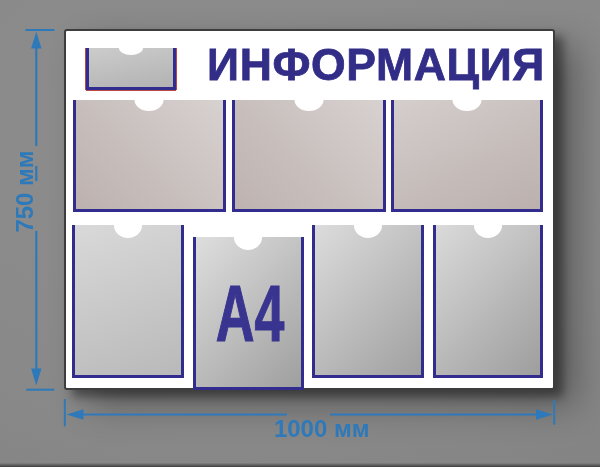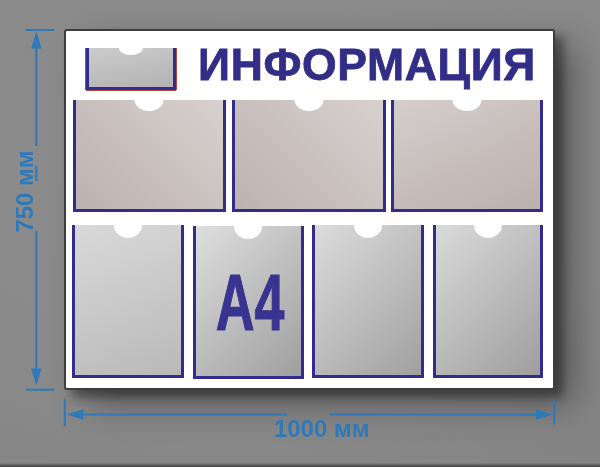--- a/index.html
+++ b/index.html
@@ -17,21 +17,21 @@
 
 <div class="abs" style="left:0;top:463px;width:600px;height:4px;background:linear-gradient(#828282,#3f3f3f);"></div>
 
 <div class="abs" style="left:64px;top:29px;width:491px;height:361px;background:#ffffff;border:2px solid #3d3d3d;border-radius:3px;box-sizing:border-box;box-shadow:8px 7px 10px rgba(0,0,0,0.40), 22px 16px 36px rgba(0,0,0,0.33);"></div>
 
 <div class="pocket" style="left:86px;top:47.7px;width:90px;height:42px;box-sizing:border-box;background:linear-gradient(170deg,#cccccc,#b2b2b2);box-shadow:-1px 0 0 rgba(178,53,48,0.9),1px 0 0 rgba(178,53,48,0.9),0 1px 0 rgba(178,53,48,0.9);">
 
   <div class="notch" style="width:24px;height:14px;left:50%;top:-7px;transform:translateX(-50%);"></div>
 </div>
 
-<div class="abs" id="title" style="left:198px;top:42.9px;color:#322d87;font-weight:bold;font-size:44.5px;line-height:1;letter-spacing:0.65px;white-space:nowrap;-webkit-text-stroke:0.8px #322d87;">ИНФОРМАЦИЯ</div>
+<div class="abs" id="title" style="left:207px;top:42.9px;color:#322d87;font-weight:bold;font-size:44.5px;line-height:1;letter-spacing:0.65px;white-space:nowrap;-webkit-text-stroke:0.8px #322d87;">ИНФОРМАЦИЯ</div>
 
 <div class="pocket" style="left:72.5px;top:99.5px;width:153px;height:112px;box-sizing:border-box;background:linear-gradient(225deg,#d7d1cf,#bcb1ae);">
 
   <div class="notch" style="width:29px;height:22px;left:50%;top:-11px;transform:translateX(-50%);"></div>
 </div>
 
 <div class="pocket" style="left:231.7px;top:99.5px;width:154px;height:112px;box-sizing:border-box;background:linear-gradient(225deg,#d7d1cf,#bdb2af);">
 
   <div class="notch" style="width:29px;height:22px;left:50%;top:-11px;transform:translateX(-50%);"></div>
 </div>
@@ -39,21 +39,21 @@
 <div class="pocket" style="left:390.9px;top:99.5px;width:152.6px;height:112px;box-sizing:border-box;background:linear-gradient(155deg,#d4cecc,#bbb0ad);">
 
   <div class="notch" style="width:29px;height:22px;left:50%;top:-11px;transform:translateX(-50%);"></div>
 </div>
 
 <div class="pocket" style="left:72.3px;top:225.4px;width:111.7px;height:152.8px;box-sizing:border-box;background:linear-gradient(160deg,#d9d9d9,#b9b9b9);">
 
   <div class="notch" style="width:28px;height:25px;left:50%;top:-12.5px;transform:translateX(-50%);"></div>
 </div>
 
-<div class="pocket" style="left:192.5px;top:226px;width:111.1px;height:152.8px;box-sizing:border-box;background:linear-gradient(135deg,#dedede,#9f9f9f);">
+<div class="pocket" style="left:192.5px;top:237px;width:111.1px;height:152.8px;box-sizing:border-box;background:linear-gradient(135deg,#dedede,#9f9f9f);">
 
   <div class="notch" style="width:28px;height:25px;left:50%;top:-12.5px;transform:translateX(-50%);"></div>
 
   <div class="abs" id="a4" style="left:50%;top:37.2px;margin-left:2px;transform:translateX(-50%) scaleX(0.676);font-size:79.4px;font-weight:bold;color:#39348f;line-height:1;-webkit-text-stroke:1.2px #39348f;">А4</div>
 </div>
 
 <div class="pocket" style="left:312px;top:225.4px;width:111.6px;height:152.8px;box-sizing:border-box;background:linear-gradient(135deg,#dcdcdc,#a0a0a0);">
 
   <div class="notch" style="width:28px;height:25px;left:50%;top:-12.5px;transform:translateX(-50%);"></div>
 </div>

